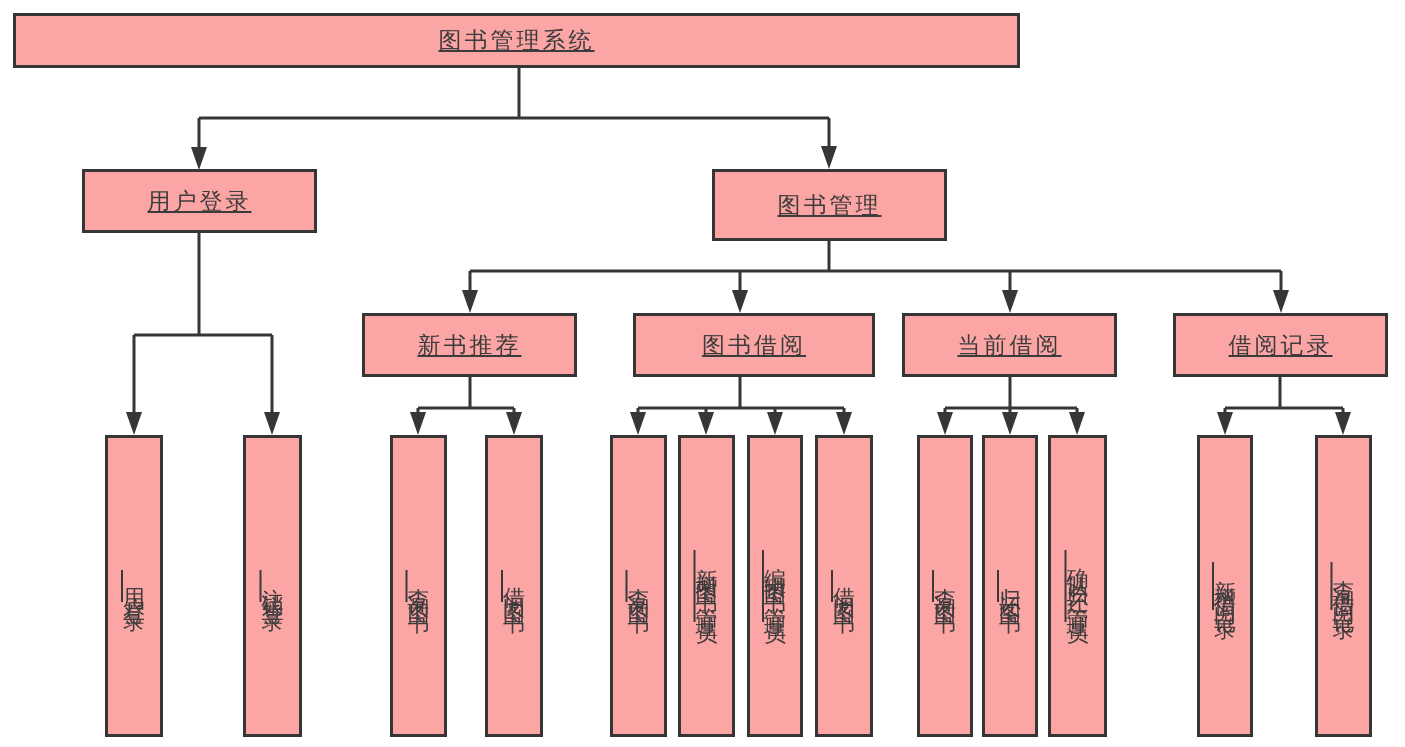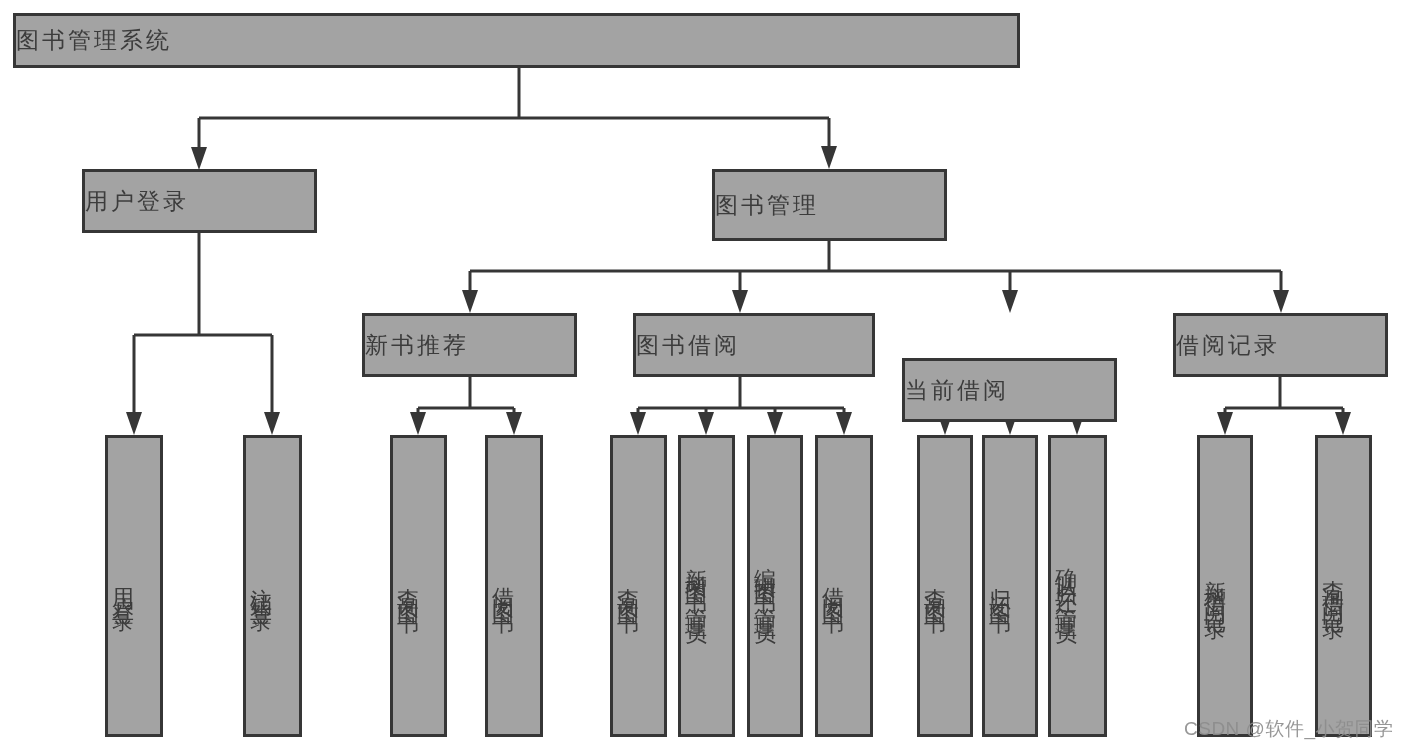--- a/index.html
+++ b/index.html
@@ -15,23 +15,25 @@
   .connectors {
     position: absolute;
     left: 0; top: 0;
     width: 1405px; height: 747px;
     pointer-events: none;
   }
   .box {
     position: absolute;
     box-sizing: border-box;
     border: 3px solid #363636;
-    background: #a3a3a3;
+    background: #fca5a5;
     display: flex;
     align-items: center;
+    justify-content: center;
+    text-decoration: underline;
   }
   .hbox {
     font-size: 23px;
     letter-spacing: 3px;
     white-space: nowrap;
     color: #3c3c3c;
   }
   .leaf { height: 302px; top: 435px; }
   .vtext {
     writing-mode: vertical-rl;
@@ -107,21 +109,21 @@
   <div class="box hbox" style="left:712px; top:169px; width:235px; height:72px;">
     <span>图书管理</span>
   </div>
 
   <div class="box hbox" style="left:362px; top:313px; width:215px; height:64px;">
     <span>新书推荐</span>
   </div>
   <div class="box hbox" style="left:633px; top:313px; width:242px; height:64px;">
     <span>图书借阅</span>
   </div>
-  <div class="box hbox" style="left:902px; top:313px; width:215px; height:64px;margin-top:45px;">
+  <div class="box hbox" style="left:902px; top:313px; width:215px; height:64px;">
     <span>当前借阅</span>
   </div>
   <div class="box hbox" style="left:1173px; top:313px; width:215px; height:64px;">
     <span>借阅记录</span>
   </div>
 
   <div class="box leaf" style="left:105px; width:58px;">
     <span class="vtext">用户登录</span>
   </div>
   <div class="box leaf" style="left:243px; width:59px;">
@@ -158,15 +160,14 @@
     <span class="vtext">确认归还（管理员）</span>
   </div>
 
   <div class="box leaf" style="left:1197px; width:56px;">
     <span class="vtext">新增借阅记录</span>
   </div>
   <div class="box leaf" style="left:1315px; width:57px;">
     <span class="vtext">查询借阅记录</span>
   </div>
 
-  <div class="watermark">CSDN @软件_小贺同学</div>
 
 </div>
 
 </body></html>

